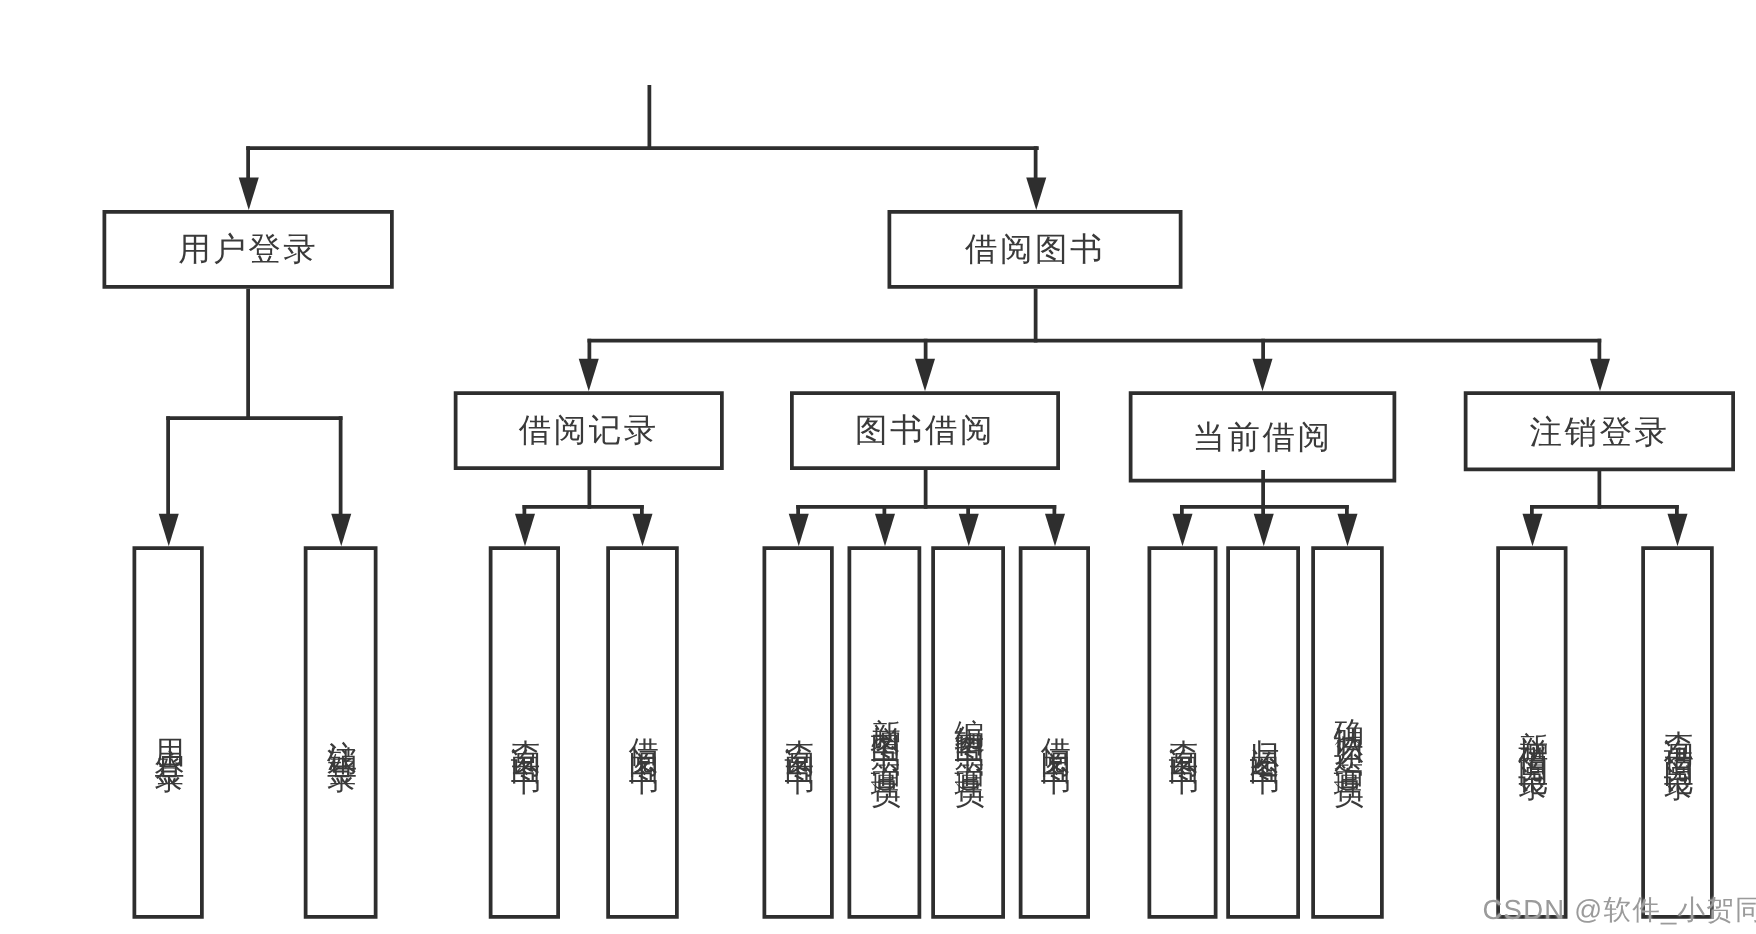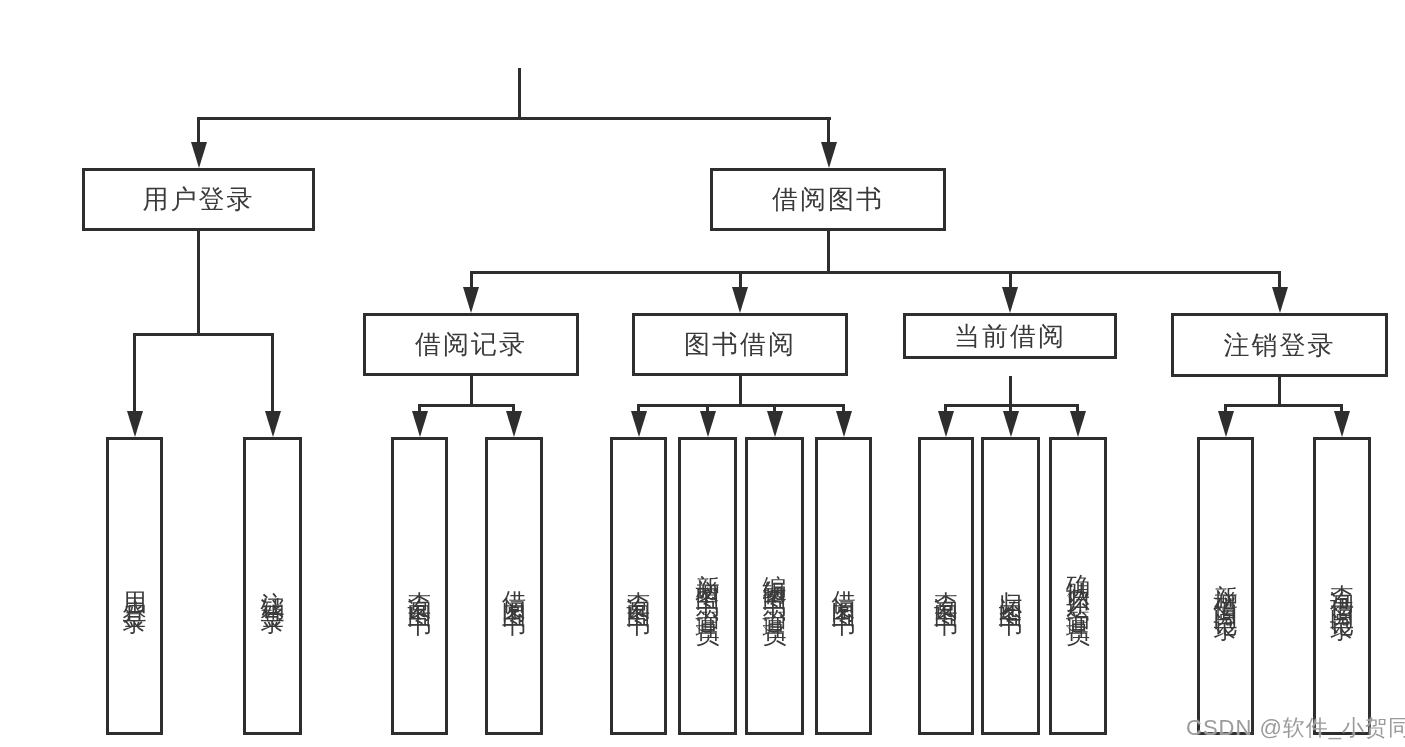--- a/index.html
+++ b/index.html
@@ -42,21 +42,21 @@
   <div class="box" style="left:710px;top:168px;width:236px;height:63px">
     <span class="h-label">借阅图书</span>
   </div>
 
   <div class="box" style="left:363px;top:313px;width:216px;height:63px">
     <span class="h-label">借阅记录</span>
   </div>
   <div class="box" style="left:632px;top:313px;width:216px;height:63px">
     <span class="h-label">图书借阅</span>
   </div>
-  <div class="box" style="left:903px;top:313px;width:214px;height:46px">
+  <div class="box" style="left:903px;top:313px;width:214px;height:73px">
     <span class="h-label">当前借阅</span>
   </div>
   <div class="box" style="left:1171px;top:313px;width:217px;height:64px">
     <span class="h-label">注销登录</span>
   </div>
 
   <div class="box" style="left:106px;top:437px;width:57px;height:298px">
     <span class="v-label">用户登录</span>
   </div>
   <div class="box" style="left:243px;top:437px;width:59px;height:298px">

